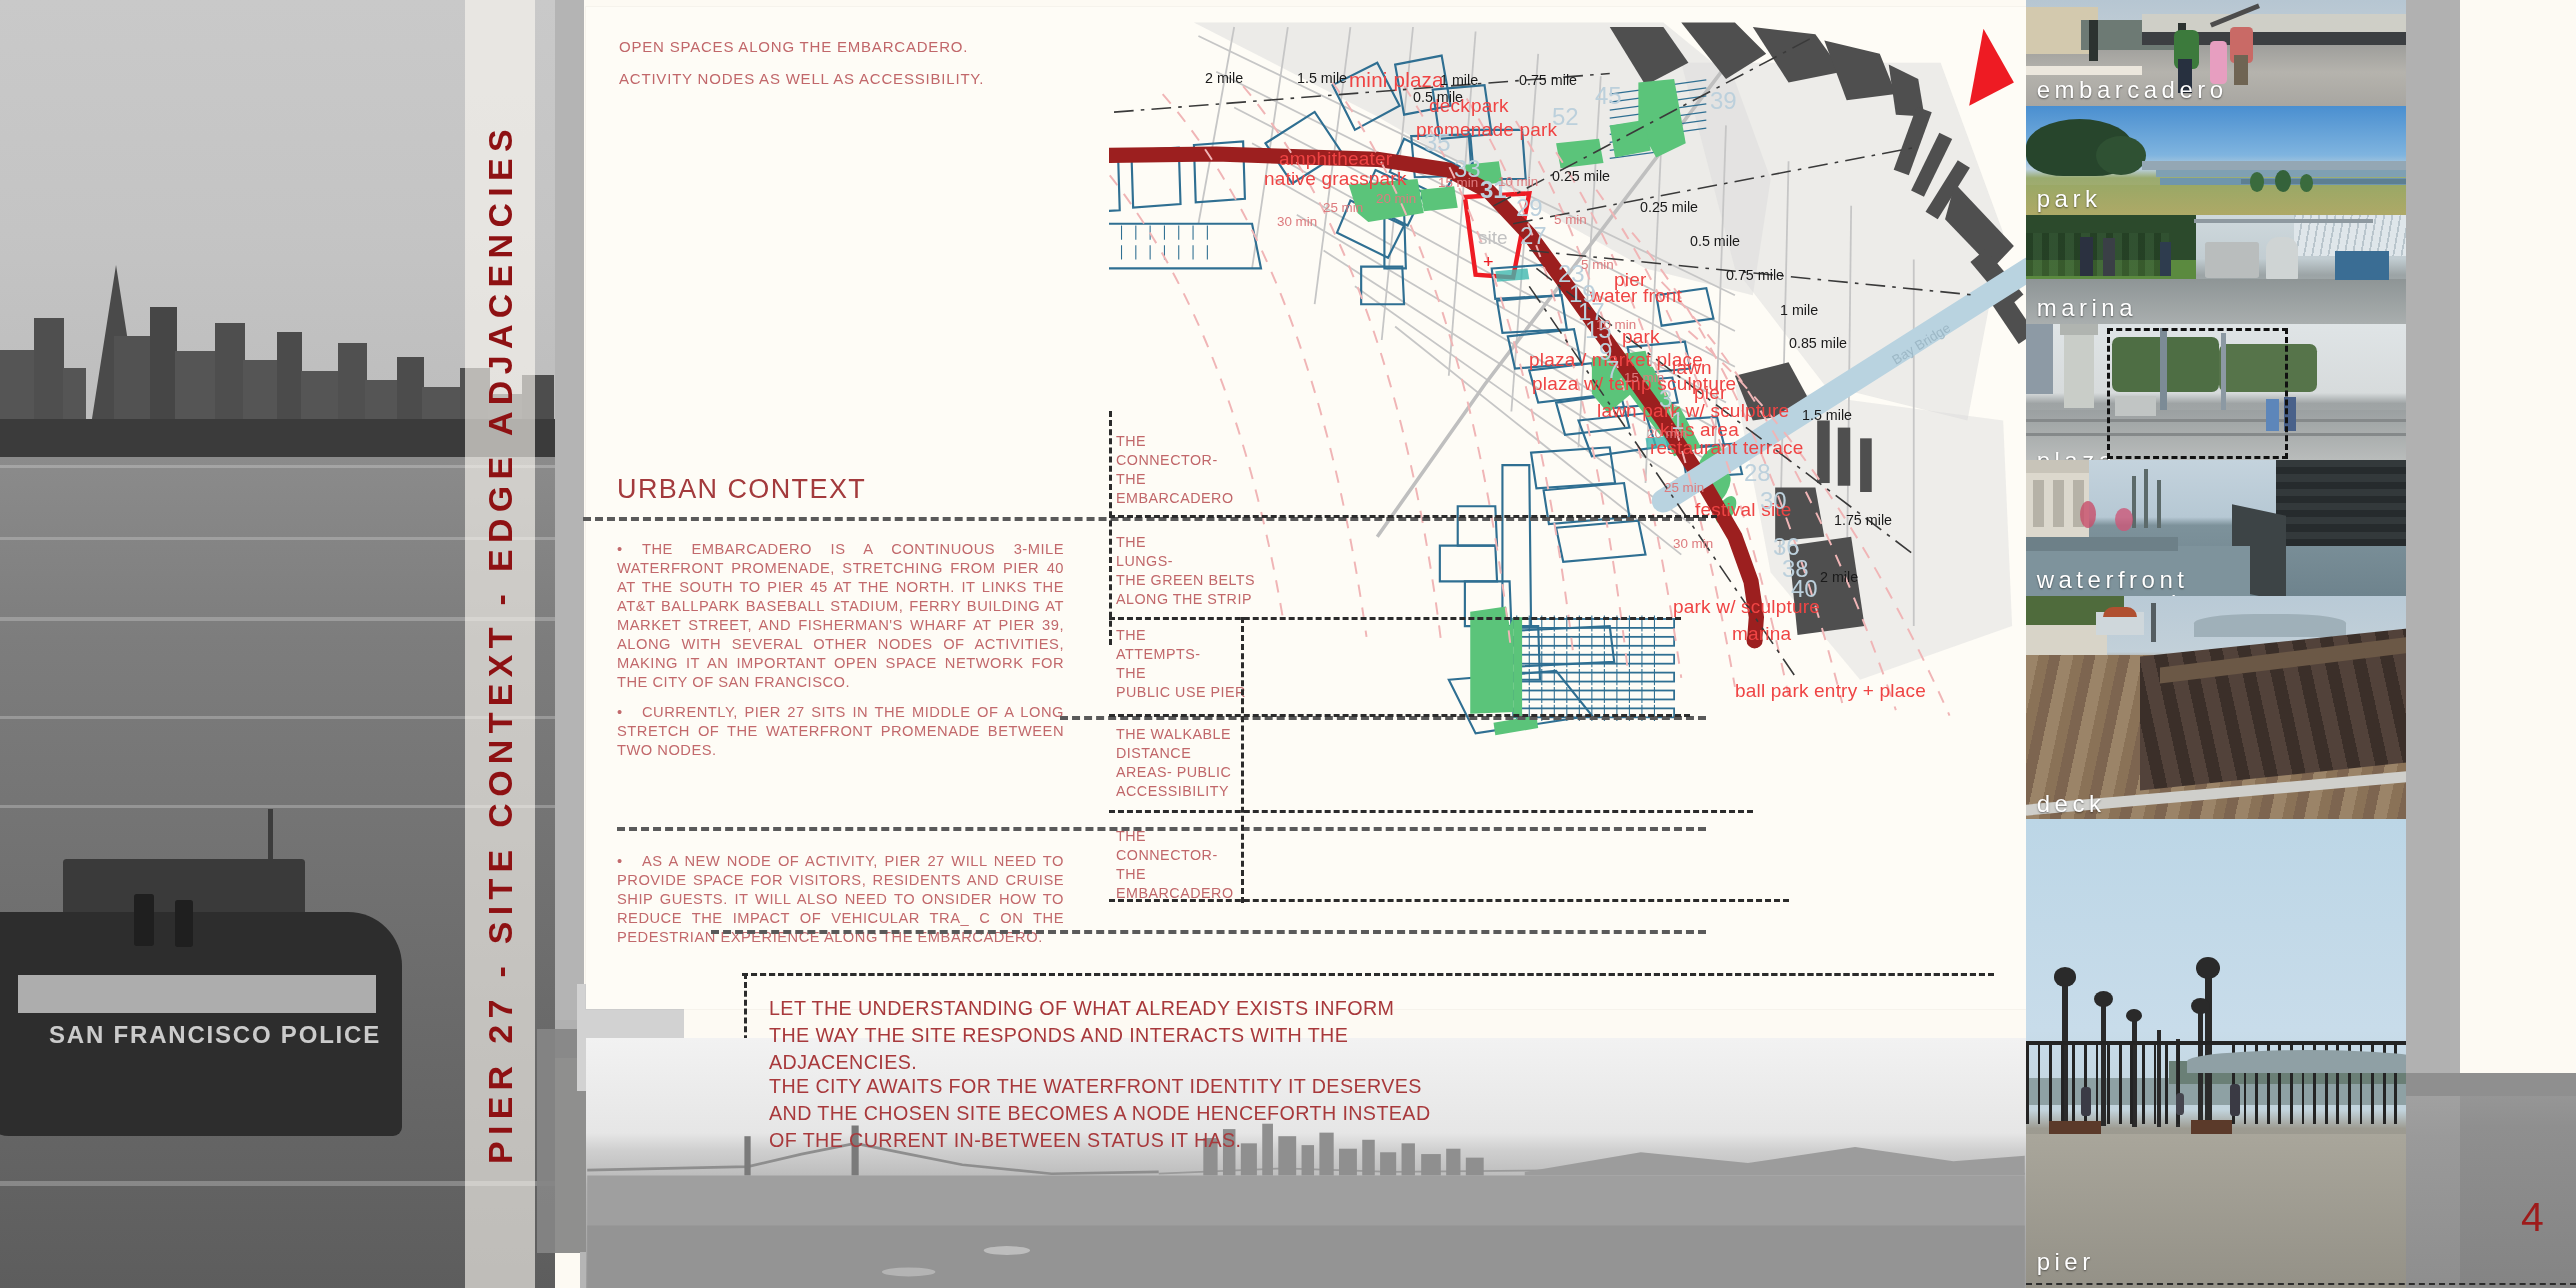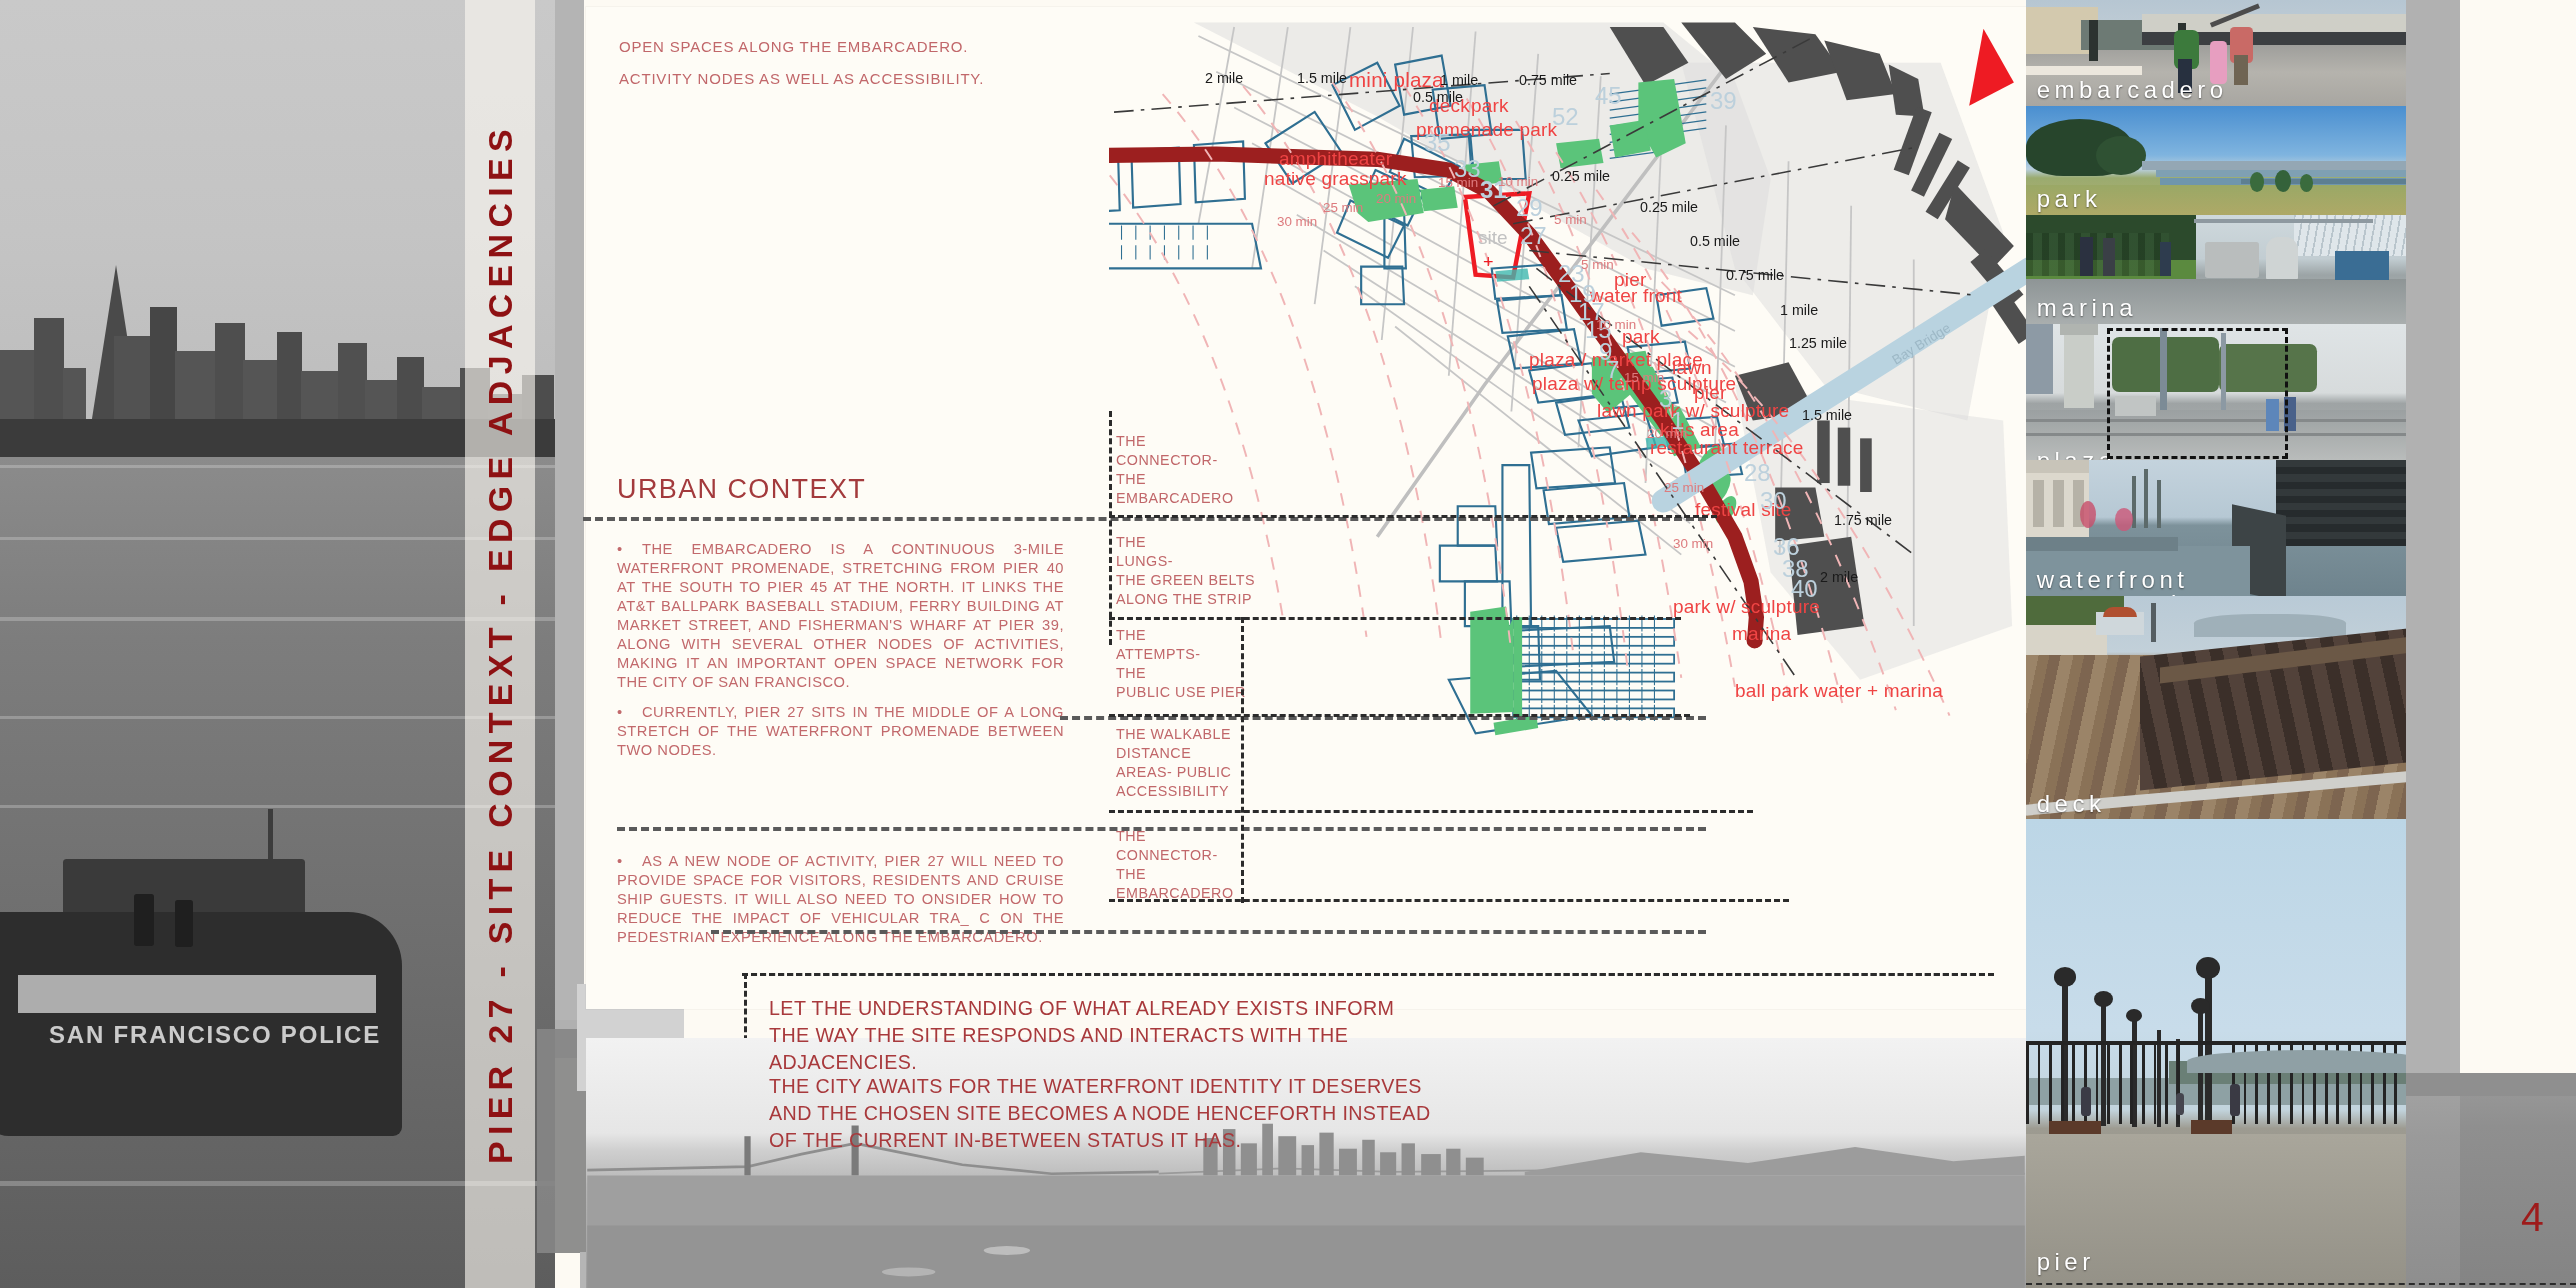--- a/index.html
+++ b/index.html
@@ -375,21 +375,21 @@
     <div class="mlabel" style="left:420px;top:349px;">plaza / market place</div>
     <div class="mlabel" style="left:563px;top:357px;">lawn</div>
     <div class="mlabel" style="left:423px;top:373px;">plaza w/ temp sculpture</div>
     <div class="mlabel" style="left:585px;top:382px;">pier</div>
     <div class="mlabel" style="left:488px;top:400px;">lawn park w/ sculpture</div>
     <div class="mlabel" style="left:551px;top:419px;">kids area</div>
     <div class="mlabel" style="left:541px;top:437px;">restaurant terrace</div>
     <div class="mlabel" style="left:586px;top:499px;">festival site</div>
     <div class="mlabel" style="left:564px;top:596px;">park w/ sculpture</div>
     <div class="mlabel" style="left:623px;top:623px;">marina</div>
-    <div class="mlabel" style="left:626px;top:680px;">ball park water + marina</div>
+    <div class="mlabel" style="left:626px;top:680px;">ball park entry + place</div>
 
     <div class="pnum" style="left:486px;top:82px;">45</div>
     <div class="pnum" style="left:443px;top:103px;">52</div>
     <div class="pnum" style="left:601px;top:87px;">39</div>
     <div class="pnum" style="left:315px;top:129px;">35</div>
     <div class="pnum" style="left:345px;top:155px;">33</div>
     <div class="pnum" style="left:371px;top:176px;font-weight:bold;">31</div>
     <div class="pnum" style="left:407px;top:194px;">29</div>
     <div class="pnum" style="left:411px;top:222px;">27</div>
     <div class="pnum" style="left:449px;top:260px;">23</div>
@@ -409,21 +409,21 @@
     <div class="dist" style="left:96px;top:70px;">2 mile</div>
     <div class="dist" style="left:188px;top:70px;">1.5 mile</div>
     <div class="dist" style="left:331px;top:72px;">1 mile</div>
     <div class="dist" style="left:410px;top:72px;">0.75 mile</div>
     <div class="dist" style="left:304px;top:89px;">0.5 mile</div>
     <div class="dist" style="left:443px;top:168px;">0.25 mile</div>
     <div class="dist" style="left:531px;top:199px;">0.25 mile</div>
     <div class="dist" style="left:581px;top:233px;">0.5 mile</div>
     <div class="dist" style="left:617px;top:267px;">0.75 mile</div>
     <div class="dist" style="left:671px;top:302px;">1 mile</div>
-    <div class="dist" style="left:680px;top:335px;">1.25 mile</div>
+    <div class="dist" style="left:680px;top:335px;">0.85 mile</div>
     <div class="dist" style="left:693px;top:407px;">1.5 mile</div>
     <div class="dist" style="left:725px;top:512px;">1.75 mile</div>
     <div class="dist" style="left:711px;top:569px;">2 mile</div>
 
     <div class="mins" style="left:168px;top:214px;">30 min</div>
     <div class="mins" style="left:214px;top:200px;">25 min</div>
     <div class="mins" style="left:267px;top:191px;">20 min</div>
     <div class="mins" style="left:329px;top:175px;">15 min</div>
     <div class="mins" style="left:389px;top:174px;">10 min</div>
     <div class="mins" style="left:445px;top:212px;">5 min</div>

